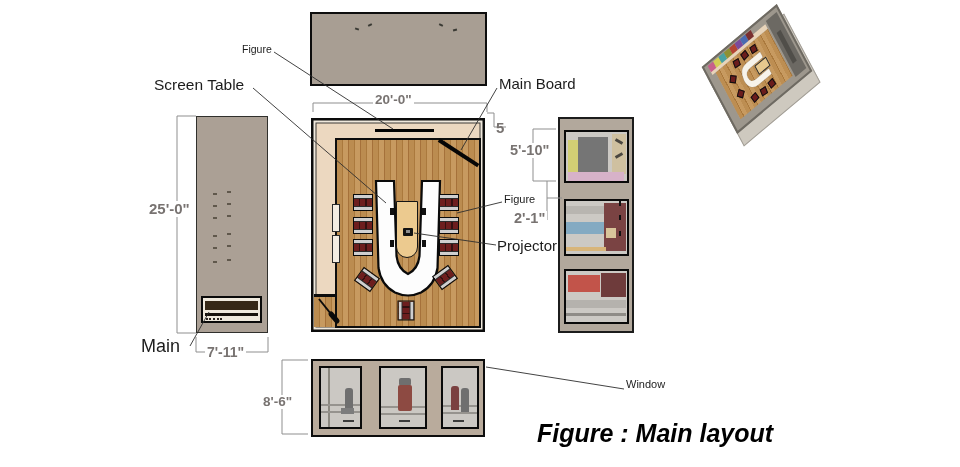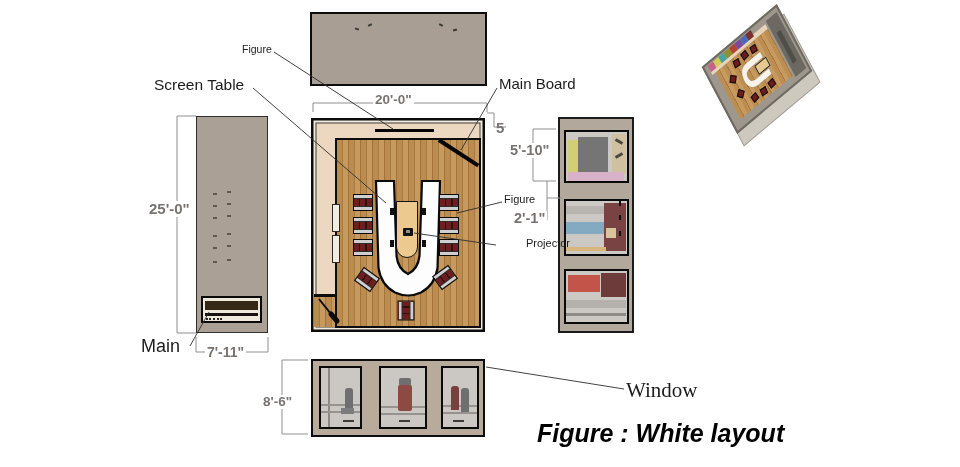--- a/index.html
+++ b/index.html
@@ -248,27 +248,27 @@
       <line x1="496" y1="245" x2="414" y2="233"></line>
       <line x1="190" y1="346" x2="209" y2="312"></line>
       <line x1="486" y1="367" x2="624" y2="389"></line>
     </g>
   </svg>
 
   <div class="lbl" style="left:242px;top:44px;font-size:10.5px;">Figure</div>
   <div class="lbl" style="left:154px;top:77px;font-size:15.5px;">Screen Table</div>
   <div class="lbl" style="left:499px;top:76px;font-size:15px;">Main Board</div>
   <div class="lbl" style="left:504px;top:194px;font-size:11px;">Figure</div>
-  <div class="lbl" style="left:497px;top:238px;font-size:11px;margin-left:29px;">Projector</div>
+  <div class="lbl" style="left:497px;top:238px;font-size:15px;">Projector</div>
   <div class="lbl" style="left:141px;top:337px;font-size:18px;">Main</div>
-  <div class="lbl" style="left:626px;top:379px;font-size:21px;font-family:Liberation Serif, serif;">Window</div>
+  <div class="lbl" style="left:626px;top:379px;font-size:11px;">Window</div>
 
   <div class="dim" style="left:373px;top:93px;font-size:13.5px;">20'-0"</div>
   <div class="dim" style="left:494px;top:120px;font-size:15px;background:transparent;">5</div>
   <div class="dim" style="left:147px;top:201px;font-size:15px;">25'-0"</div>
   <div class="dim" style="left:205px;top:345px;font-size:14px;">7'-11"</div>
   <div class="dim" style="left:508px;top:143px;font-size:14.5px;">5'-10"</div>
   <div class="dim" style="left:512px;top:211px;font-size:14.5px;">2'-1"</div>
   <div class="dim" style="left:261px;top:395px;font-size:13.5px;">8'-6"</div>
 
-  <div class="caption" style="left:537px;top:419px;font-size:25px;">Figure : White layout</div>
+  <div class="caption" style="left:537px;top:419px;font-size:25px;">Figure : Main layout</div>
 
 </div>
 
 </body></html>

